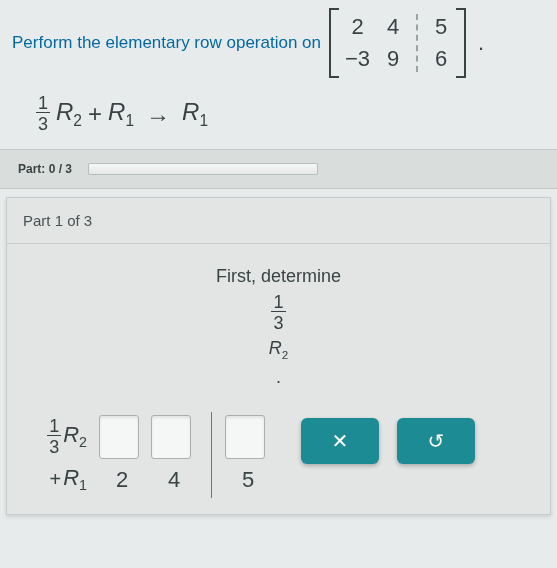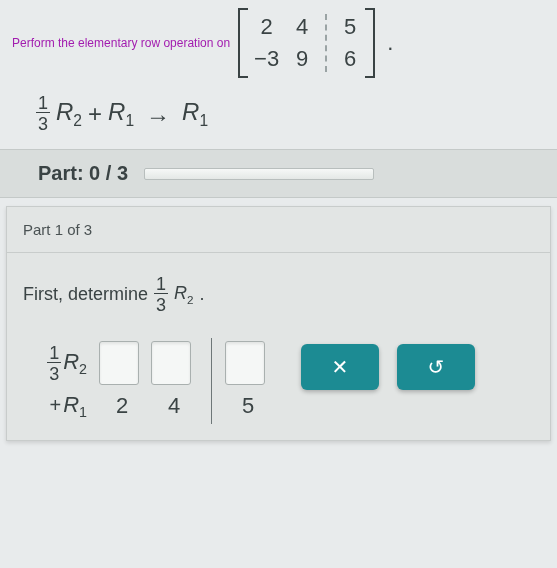--- a/index.html
+++ b/index.html
@@ -10,21 +10,21 @@
     background: #e8ebec;
     color: #3a4344;
     overflow: hidden;
   }
   .header-area {
     padding: 8px 12px 6px 12px;
     display: flex;
     align-items: center;
     gap: 8px;
   }
-  .prompt-text { font-size: 12px; color: #a21caf; }
+  .prompt-text { font-size: 17px; color: #0369a1; }
   .matrix {
     display: flex;
     align-items: stretch;
     font-size: 22px;
     color: #3a4344;
   }
   .bracket {
     width: 10px;
     border-top: 2px solid #3a4344;
     border-bottom: 2px solid #3a4344;
@@ -72,21 +72,21 @@
 
   .progress-bar {
     background: #d9dddc;
     border-top: 1px solid #c4c9c8;
     border-bottom: 1px solid #c4c9c8;
     padding: 12px 18px;
     display: flex;
     align-items: center;
     gap: 16px;
   }
-  .progress-label { font-size: 20px; font-weight: bold; color: #3a4344; margin-left: 20px; }
+  .progress-label { font-size: 12px; font-weight: bold; color: #3a4344; }
   .progress-track {
     flex: 0 0 230px;
     height: 12px;
     background: linear-gradient(#f6f8f7,#e4e8e6);
     border: 1px solid #b8bebd;
     border-radius: 2px;
   }
 
   .part-panel {
     background: #e2e5e4;
@@ -103,20 +103,21 @@
   .part-body {
     padding: 22px 16px 16px 16px;
   }
   .first-line {
     font-size: 18px;
     display: flex;
     align-items: center;
     gap: 6px;
     margin-bottom: 24px;
     color: #3a4344;
+    flex-direction: column;
   }
 
   .work-row {
     display: flex;
     align-items: flex-start;
     gap: 30px;
   }
   .calc-grid {
     display: grid;
     grid-template-columns: 70px 46px 46px 16px 46px;

